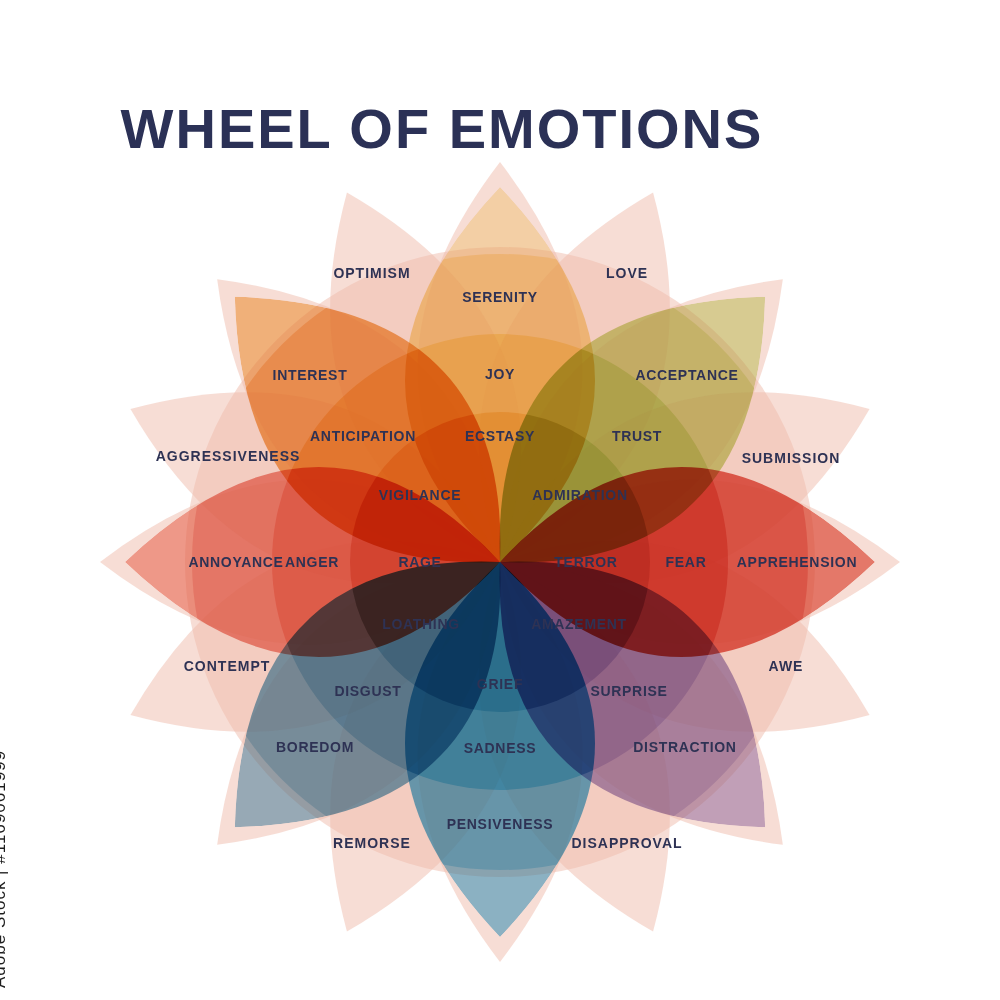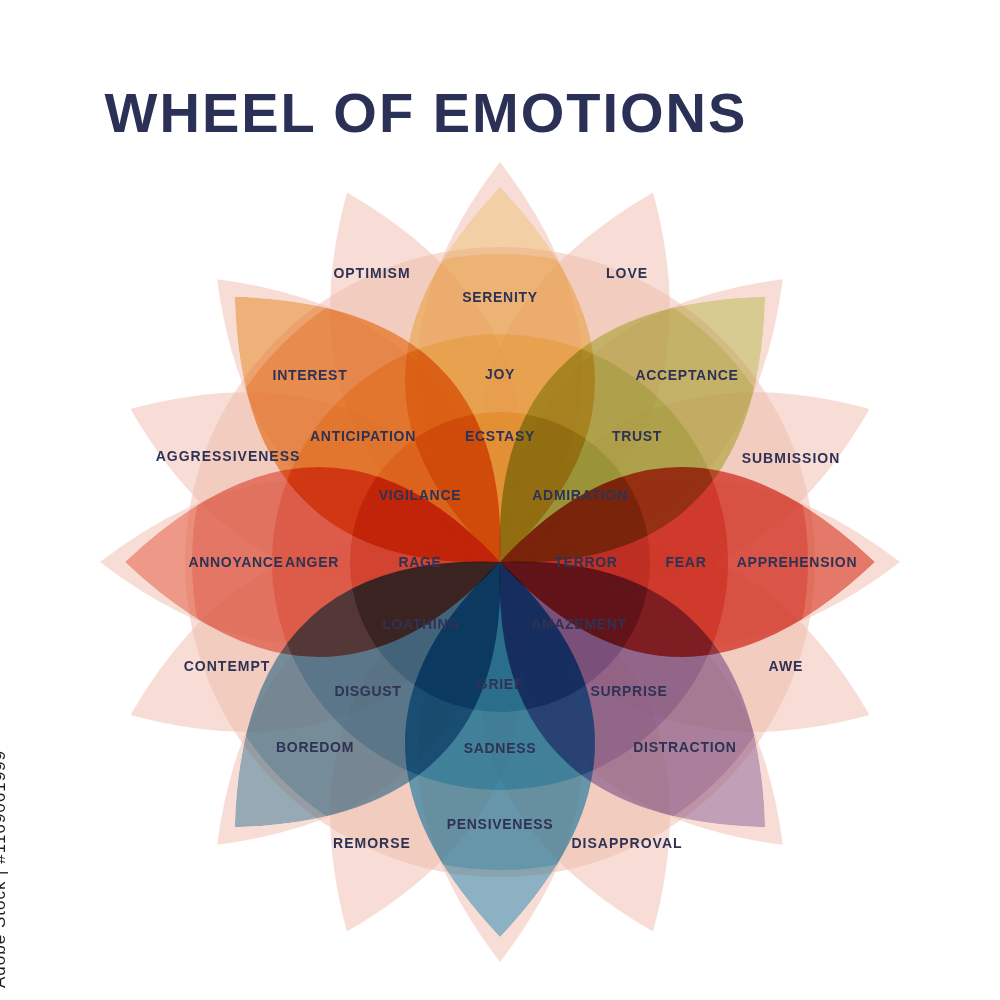--- a/index.html
+++ b/index.html
@@ -1,21 +1,21 @@
 <!DOCTYPE html>
 <html><head>
 <meta charset="utf-8">
 <style>
   html,body{margin:0;padding:0;}
   body{
     width:1000px;height:1000px;position:relative;overflow:hidden;
     background:#ffffff;font-family:"Liberation Sans",sans-serif;
   }
   .title{
-    position:absolute;top:80px;left:0;width:852px;margin:0;
+    position:absolute;top:80px;left:0;width:852px;margin:16px;
     text-align:center;font-size:56px;font-weight:900;letter-spacing:2px;
     color:#2B3156;font-family:"Liberation Sans",sans-serif;
   }
   .wheel-svg{position:absolute;left:0;top:0;}
   text.plabel{
     font-family:"Liberation Sans",sans-serif;
     font-size:14px;font-weight:bold;fill:#2E3254;letter-spacing:.7px;
     text-anchor:middle;dominant-baseline:central;
   }
   text.clabel{

